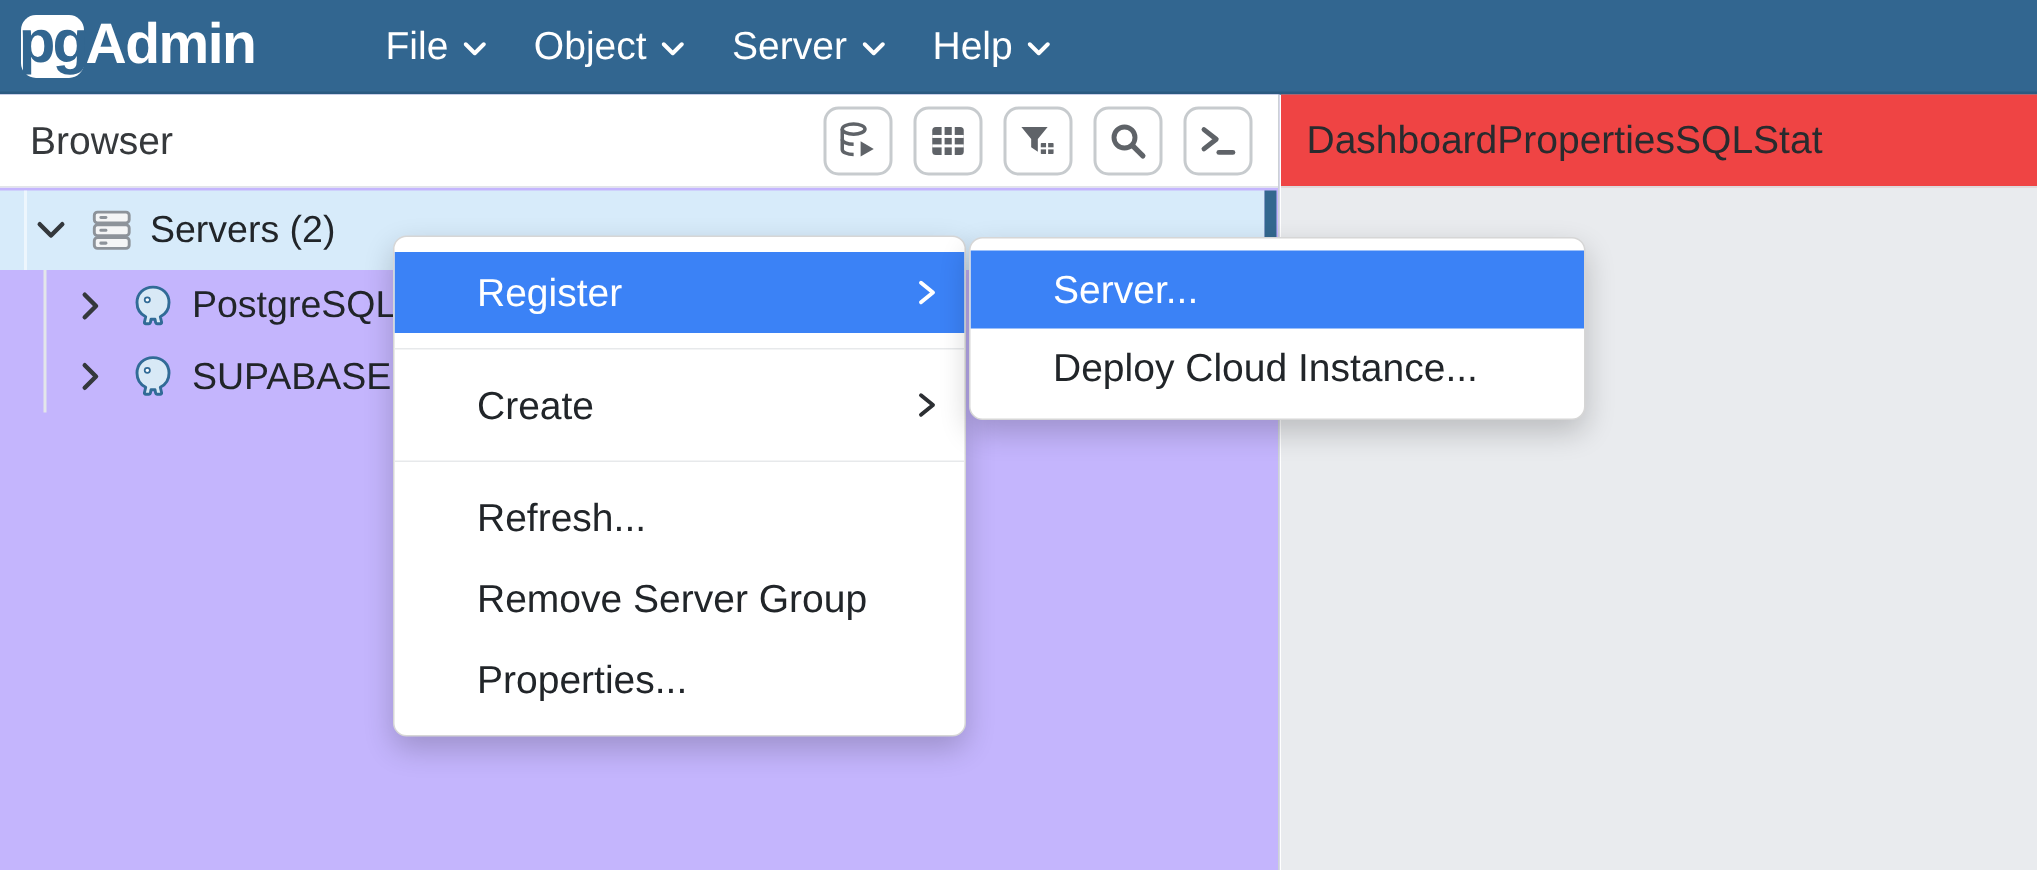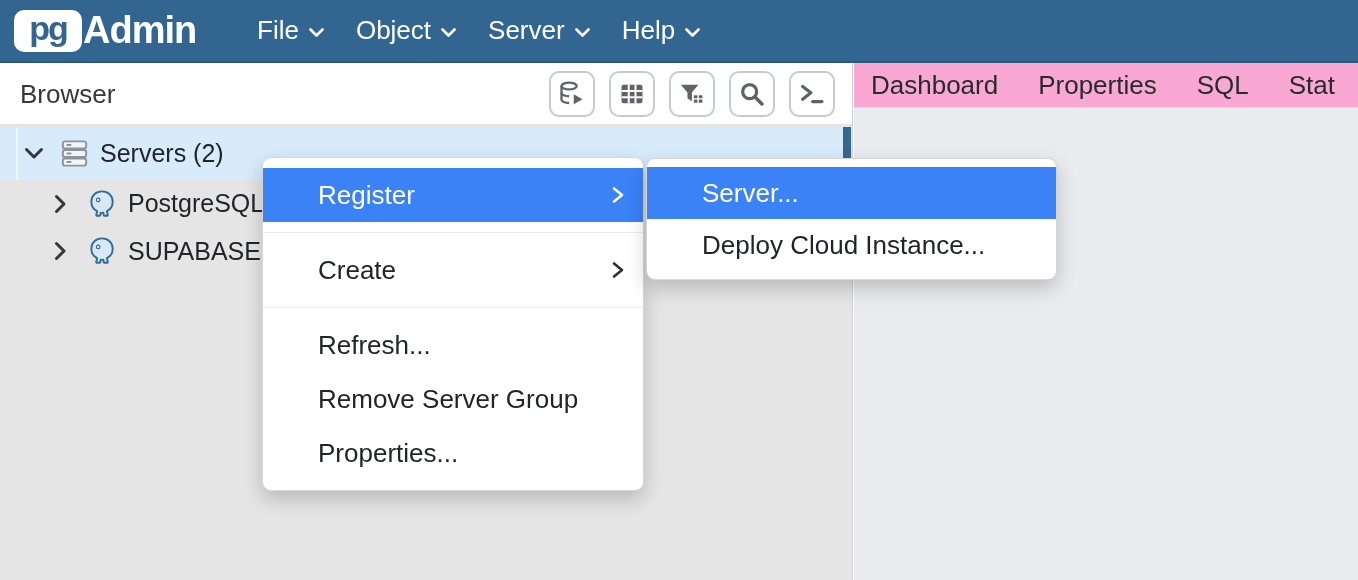--- a/index.html
+++ b/index.html
@@ -4,31 +4,31 @@
 <style>
   * { margin:0; padding:0; box-sizing:border-box; }
   html,body { width:1358px; height:580px; overflow:hidden; }
   body { font-family:"Liberation Sans", sans-serif; background:#fff; position:relative; }
 
   
   .topbar { position:absolute; left:0; top:0; width:1358px; height:63px;
             background:#326690; border-bottom:2px solid #2b5a80;
             display:flex; align-items:center; }
   .logo { display:flex; align-items:center; margin-left:14px; cursor:pointer; }
-  .logo-badge { width:68px; height:42px; background:#fff; border-radius:10px;
-                color:#326690; font-size:34px; font-weight:bold; letter-spacing:-2px;
+  .logo-badge { width:42px; height:42px; background:#fff; border-radius:10px;
+                color:#326690; font-size:40px; font-weight:bold; letter-spacing:-2px;
                 display:flex; align-items:center; justify-content:center; padding-bottom:4px; }
   .logo-text { color:#fff; font-size:38px; font-weight:bold; letter-spacing:-1px; margin-left:1px; }
   .menubar { position:absolute; left:257px; top:0; height:61px; display:flex; align-items:center; gap:32px; }
   .menubar-item { display:flex; align-items:center; gap:10px; color:#fff; font-size:26px; cursor:pointer; }
   .menubar-item svg { display:block; margin-top:4px; }
 
   
   .left-panel { position:absolute; left:0; top:63px; width:853px; height:517px;
-                background:#e5e5e5; border-right:1px solid #ccd1d6;text-decoration:underline; }
+                background:#c4b5fd; border-right:1px solid #ccd1d6;text-decoration:underline; }
   .browser-header { position:relative; height:62px; background:#fff; border-bottom:1px solid #e2e5e8; }
   .browser-title { position:absolute; left:20px; top:50%; transform:translateY(-50%);
                    font-size:26px; color:#36393c; }
   .toolbar { position:absolute; left:549px; top:8px; display:flex; gap:14px; }
   .tool-btn { width:46px; height:46px; background:#fff; border:2px solid #c7cbce;
               border-radius:10px; display:flex; align-items:center; justify-content:center; cursor:pointer; }
   .tool-btn svg { display:block; }
 
   
   .tree-row { position:absolute; left:0; display:flex; align-items:center; cursor:pointer; width:843px; }
@@ -37,22 +37,22 @@
   .row-supabase { top:164px; height:48px; }
   .tree-label { font-size:25px; color:#212529; white-space:nowrap; }
   .expander { position:absolute; display:flex; align-items:center; justify-content:center; cursor:pointer; }
   .tree-icon { position:absolute; }
   .indent-guide-root { position:absolute; left:16px; top:64px; width:2px; height:53px; background:rgba(255,255,255,.55); }
   .indent-guide-child { position:absolute; left:29px; top:117px; width:2px; height:95px; background:#e3e6ea; }
   .tree-scroll-thumb { position:absolute; left:843px; top:64px; width:8px; height:53px; background:#33688f; cursor:pointer; }
 
   
   .right-panel { position:absolute; left:854px; top:63px; width:504px; height:517px; display:flex; flex-direction:column; }
-  .tabbar { height:45px; background:#f9a8d4; border-bottom:1px solid #d8dcdf;
-            display:flex; align-items:center; padding-left:17px; gap:40px; overflow:hidden; }
+  .tabbar { height:62px; background:#ef4444; border-bottom:1px solid #d8dcdf;
+            display:flex; align-items:center; padding-left:17px; overflow:hidden; }
   .tab { font-size:26px; color:#282b2e; white-space:nowrap; cursor:pointer; }
   .right-content { flex:1; background:#e9ebee; }
 
   
   .context-menu { position:absolute; left:262px; top:157px; width:382px; background:#fff;
                   border:1px solid #d6d6d6; border-radius:9px; overflow:hidden;
                   box-shadow:0 8px 20px rgba(0,0,0,.20); z-index:30; }
   .menu-section { padding:10px 0; }
   .menu-sep { height:1px; background:#e7e9eb; }
   .menu-item { position:relative; height:54px; display:flex; align-items:center;

